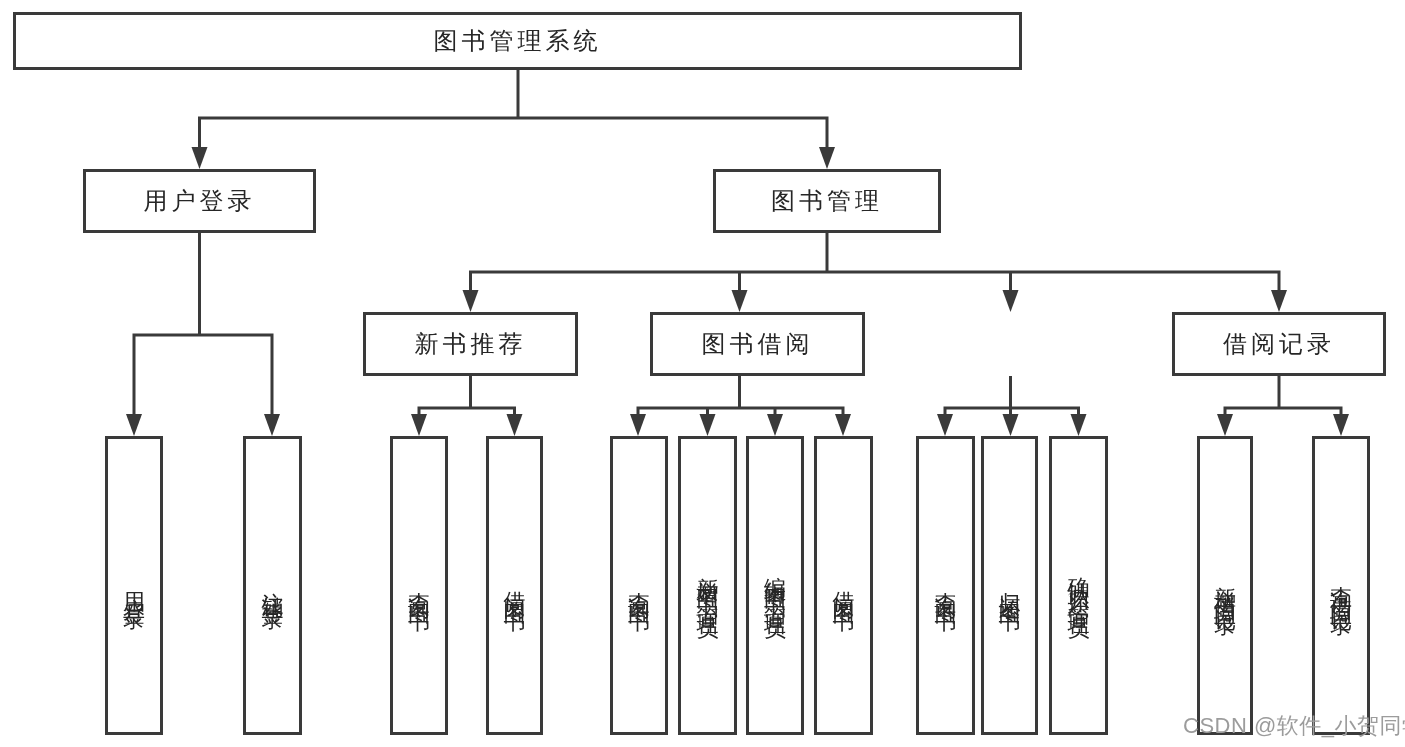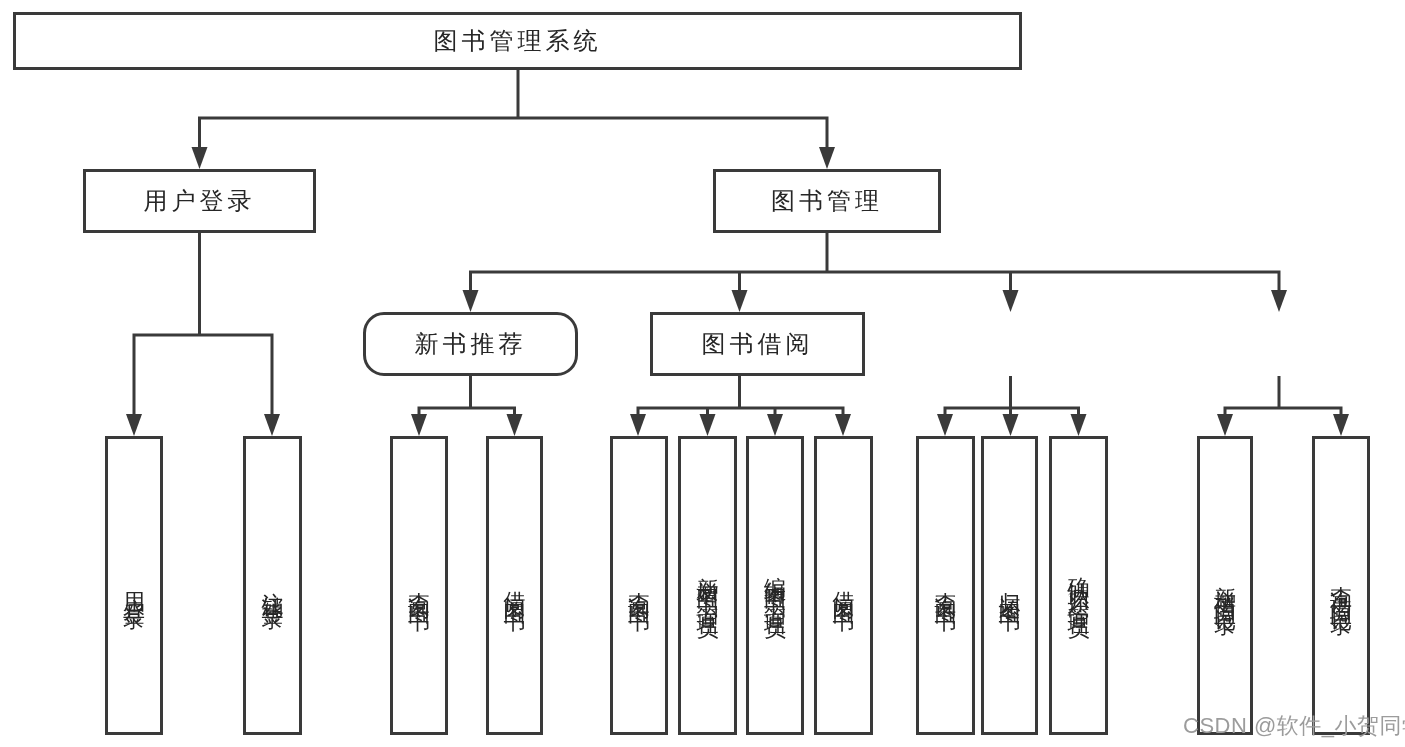--- a/index.html
+++ b/index.html
@@ -104,25 +104,28 @@
     <span class="label">图书管理系统</span>
   </div>
 
   <div class="node h-node" style="left:83px;top:169px;width:233px;height:64px;">
     <span class="label">用户登录</span>
   </div>
   <div class="node h-node" style="left:713px;top:169px;width:228px;height:64px;text-align:right;">
     <span class="label">图书管理</span>
   </div>
 
-  <div class="node h-node" style="left:363px;top:312px;width:215px;height:64px;border-radius:21px;">
+  <div class="node h-node" style="left:363px;top:312px;width:215px;height:64px;">
     <span class="label">新书推荐</span>
   </div>
   <div class="node h-node" style="left:632px;top:312px;width:215px;height:64px;margin-left:18px;">
     <span class="label">图书借阅</span>
+  </div>
+  <div class="node h-node" style="left:1172px;top:312px;width:214px;height:64px;">
+    <span class="label">借阅记录</span>
   </div>
 
   <div class="node v-node" style="left:105px;top:436px;width:58px;height:299px;">
     <span class="label">用户登录</span>
   </div>
   <div class="node v-node" style="left:243px;top:436px;width:59px;height:299px;">
     <span class="label">注销登录</span>
   </div>
 
   <div class="node v-node" style="left:390px;top:436px;width:58px;height:299px;">

